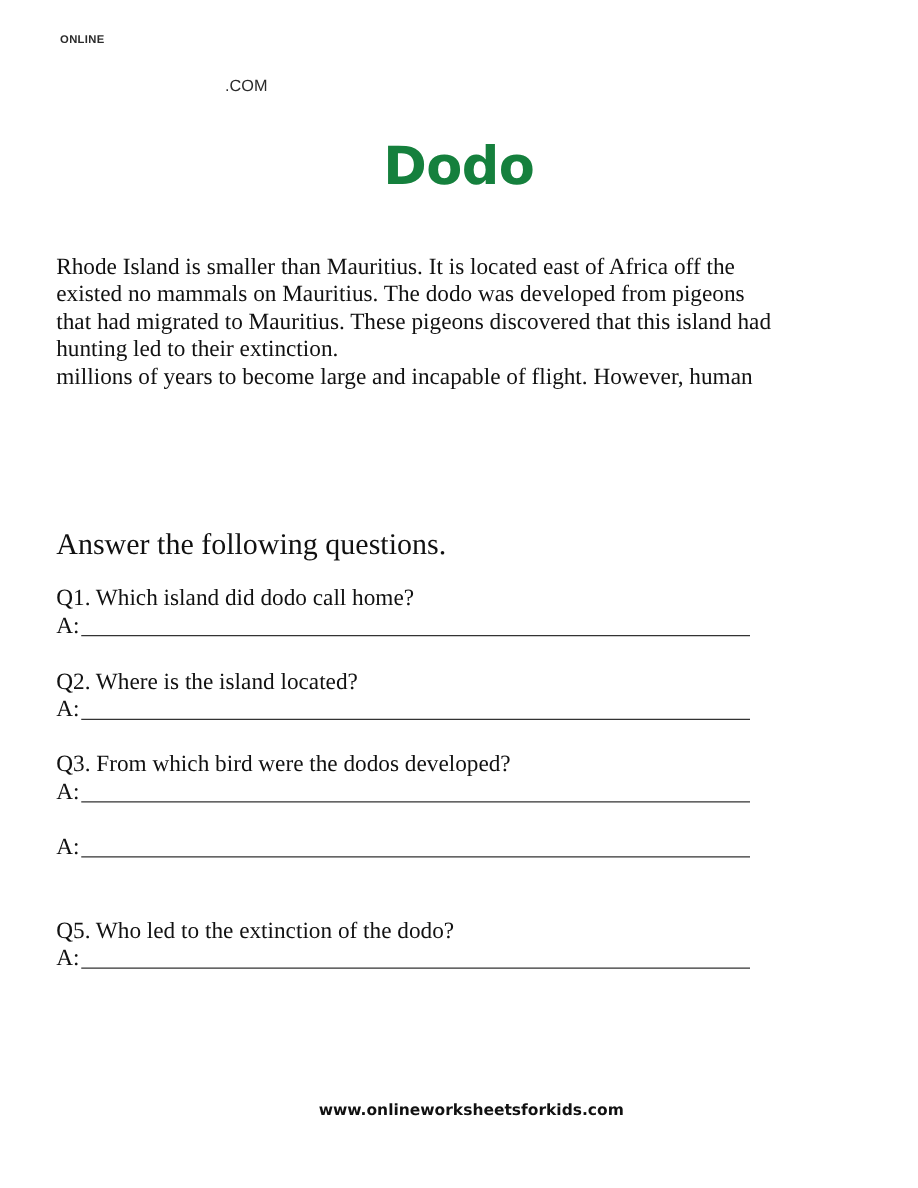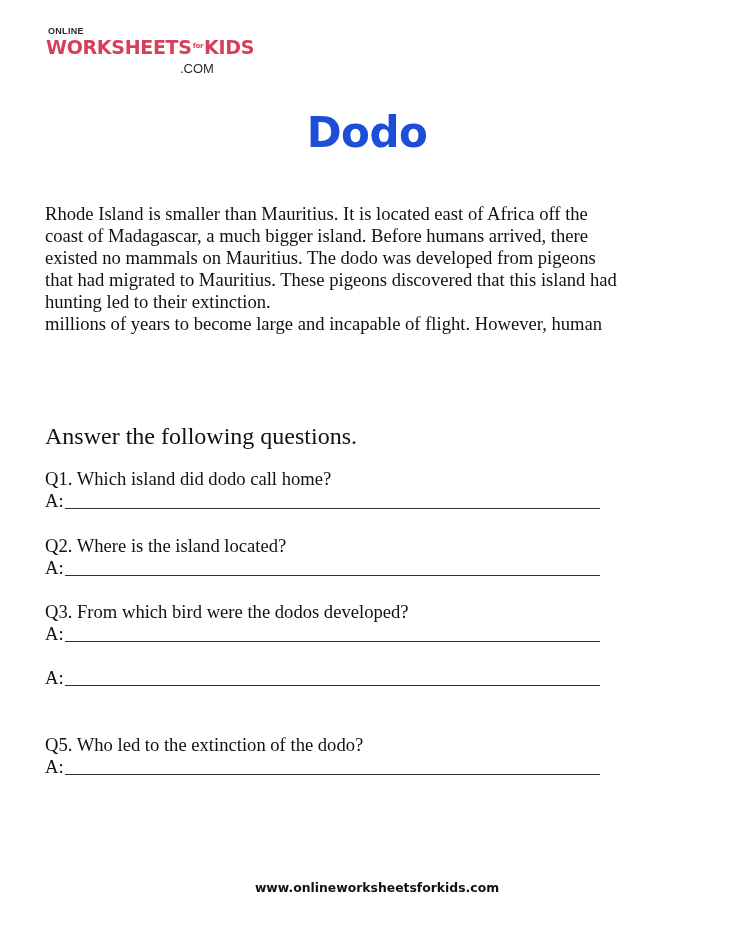--- a/index.html
+++ b/index.html
@@ -60,21 +60,21 @@
     .title {
       position: absolute;
       left: 0;
       width: 734px;
       top: 108px;
       text-align: center;
       font-family: "DejaVu Sans", sans-serif;
       font-weight: bold;
       font-size: 42px;
       letter-spacing: -0.5px;
-      color: #1d4ed8;
+      color: #15803d;
     }
     .passage {
       position: absolute;
       left: 45px;
       top: 203px;
       width: 680px;
       font-family: "Liberation Serif", serif;
       font-size: 18.6px;
       line-height: 22.1px;
       color: #111111;
@@ -132,29 +132,27 @@
       font-weight: bold;
       font-size: 12.4px;
       color: #111111;
     }
   </style>
 </head>
 <body>
 
 <div class="logo">
   <span class="logo-online">ONLINE</span>
-  <span class="logo-main"><span>Worksheets</span><span class="for">for</span><span>Kids</span></span>
   <span class="logo-com">.COM</span>
 </div>
 
 <h1 class="title" style="margin:0;">Dodo</h1>
 
 <div class="passage">
   <span class="line">Rhode Island is smaller than Mauritius. It is located east of Africa off the</span>
-  <span class="line">coast of Madagascar, a much bigger island. Before humans arrived, there</span>
   <span class="line">existed no mammals on Mauritius. The dodo was developed from pigeons</span>
   <span class="line">that had migrated to Mauritius. These pigeons discovered that this island had</span>
   <span class="line">hunting led to their extinction.</span>
   <span class="line">millions of years to become large and incapable of flight. However, human</span>
 </div>
 
 <div class="instruction">Answer the following questions.</div>
 
 <div class="question-block" style="top:468px;">
   <span class="question-text">Q1. Which island did dodo call home?</span>

